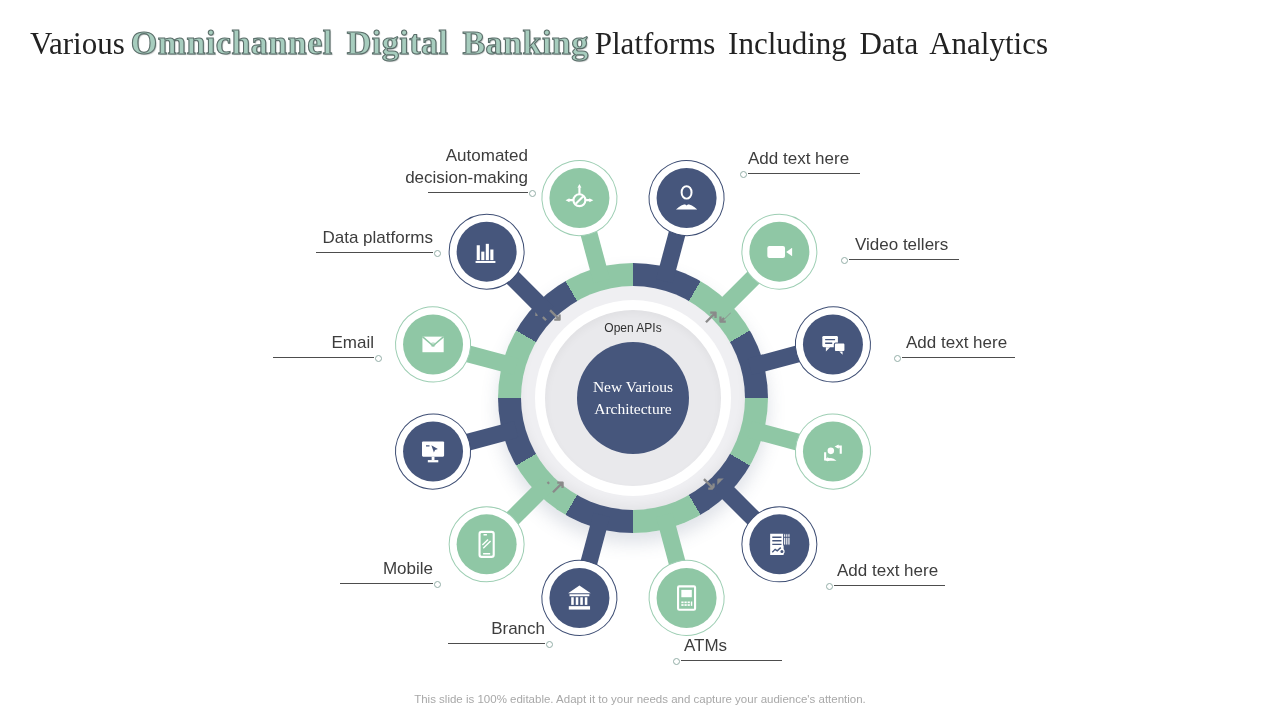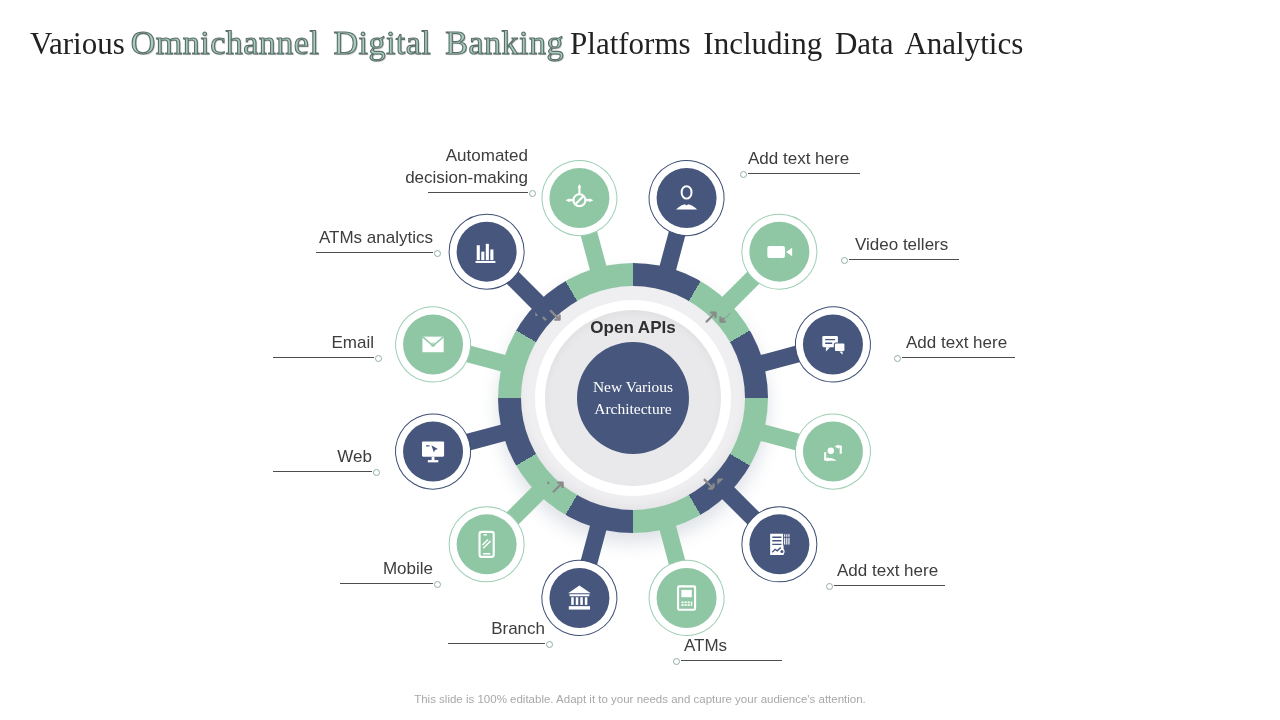--- a/index.html
+++ b/index.html
@@ -6,21 +6,21 @@
   .slide {
     position:relative; width:1280px; height:720px; overflow:hidden;
     background:#ffffff; font-family:"Liberation Sans", sans-serif;
   }
 
   
   .title { position:absolute; left:30px; top:24px; width:1220px;
     font-family:"Liberation Serif", serif; font-size:31px; color:#222;
     white-space:nowrap; word-spacing:5px; }
   .title .hl {
-    font-weight:normal; font-size:34px; color:#a7cdbe;
+    font-weight:bold; font-size:34px; color:#a7cdbe;
     -webkit-text-stroke:1.1px #5b6e6a;
     text-shadow:1px 1px 1px rgba(90,100,100,.45);
     letter-spacing:.5px; margin:0 6px;
   }
   .subtitle { position:absolute; left:30px; top:79px; width:1210px;
     font-size:11.5px; color:#8f9398; letter-spacing:.2px; }
 
   
   .footer { position:absolute; left:0; top:693px; width:1280px; text-align:center;
     font-size:11.5px; color:#a8a8a8; }
@@ -42,21 +42,21 @@
     transform:translate(-50%,-50%); box-shadow:inset 0 -6px 10px rgba(0,0,0,.04); }
   .discW { width:196px; height:196px; border-radius:50%; background:#ffffff;
     transform:translate(-50%,-50%); }
   .disc2 { width:176px; height:176px; border-radius:50%; background:#E9E9EC;
     transform:translate(-50%,-50%); box-shadow:inset 0 4px 8px rgba(0,0,0,.04); }
   .core { width:112px; height:112px; border-radius:50%; background:#46567C;
     transform:translate(-50%,-50%); display:flex; align-items:center; justify-content:center;
     text-align:center; color:#fff; font-family:"Liberation Serif", serif;
     font-size:15.5px; line-height:1.4; padding:6px; box-sizing:border-box; }
   .open-apis { transform:translate(-50%,-50%) translateY(-70px);
-    font-size:17px; font-weight:bold; color:#2f2f2f; white-space:nowrap; }
+    font-size:12px; font-weight:normal; color:#2f2f2f; white-space:nowrap; }
 
   .sync { color:#8a8a8a; font-size:19px; font-weight:600; letter-spacing:-2px;
     white-space:nowrap; }
   .sync.tl { transform:translate(-50%,-50%) translate(-86px,-84px); }
   .sync.tr { transform:translate(-50%,-50%) translate(84px,-82px); }
   .sync.bl { transform:translate(-50%,-50%) translate(-83px,88px); }
   .sync.br { transform:translate(-50%,-50%) translate(82px,85px); }
 
   
   .node .spoke { position:absolute; left:0; top:0; width:17px; height:52px;
@@ -350,27 +350,23 @@
     <div class="co-line dotL"></div>
   </div>
   <div class="callout alignR c8">
     <div class="co-text">Branch</div>
     <div class="co-line dotR"></div>
   </div>
   <div class="callout alignR c9">
     <div class="co-text">Mobile</div>
     <div class="co-line dotR"></div>
   </div>
-  <div class="callout alignR c10">
-    <div class="co-text">Web</div>
-    <div class="co-line dotR"></div>
-  </div>
   <div class="callout alignR c11">
     <div class="co-text">Email</div>
     <div class="co-line dotR"></div>
   </div>
   <div class="callout alignR c12">
-    <div class="co-text">ATMs analytics</div>
+    <div class="co-text">Data platforms</div>
     <div class="co-line dotR"></div>
   </div>
 
   <div class="footer">This slide is 100% editable. Adapt it to your needs and capture your audience's attention.</div>
 </div>
 
 </body></html>

